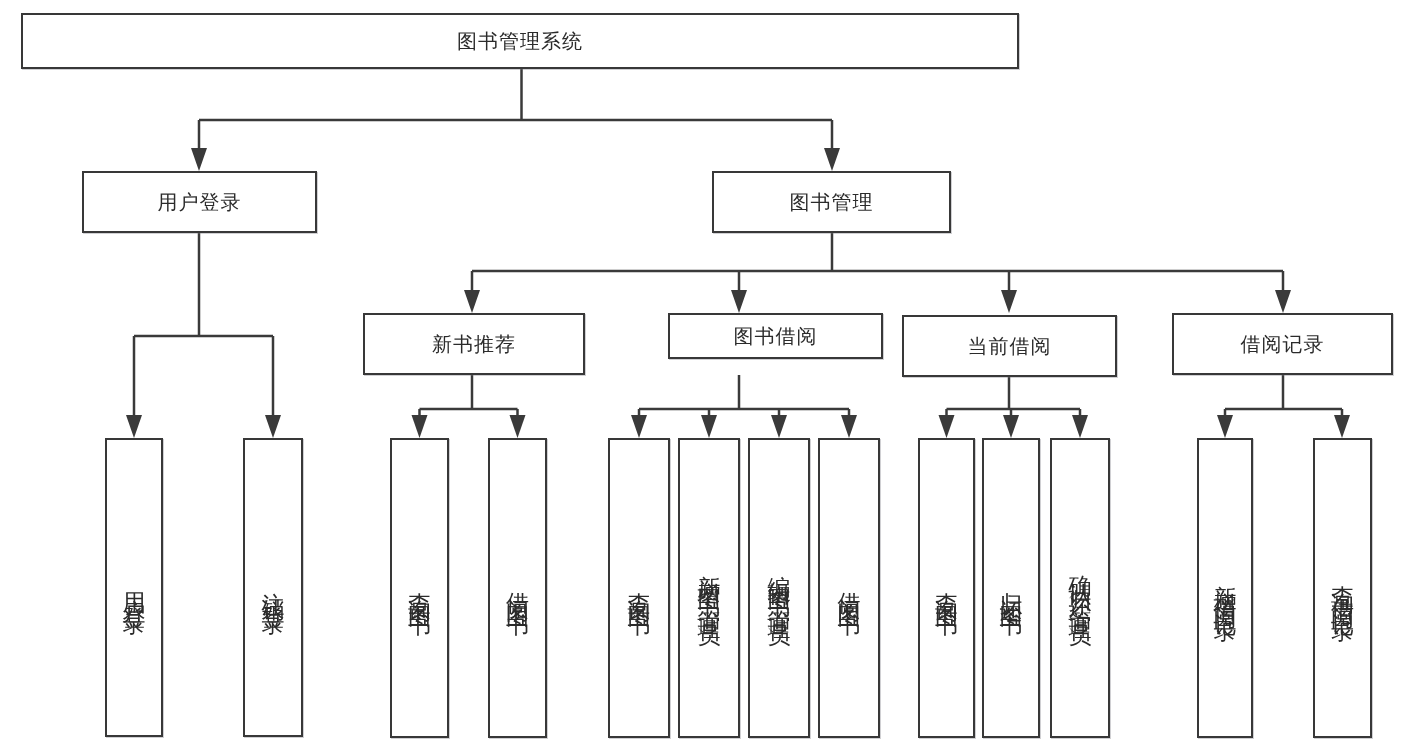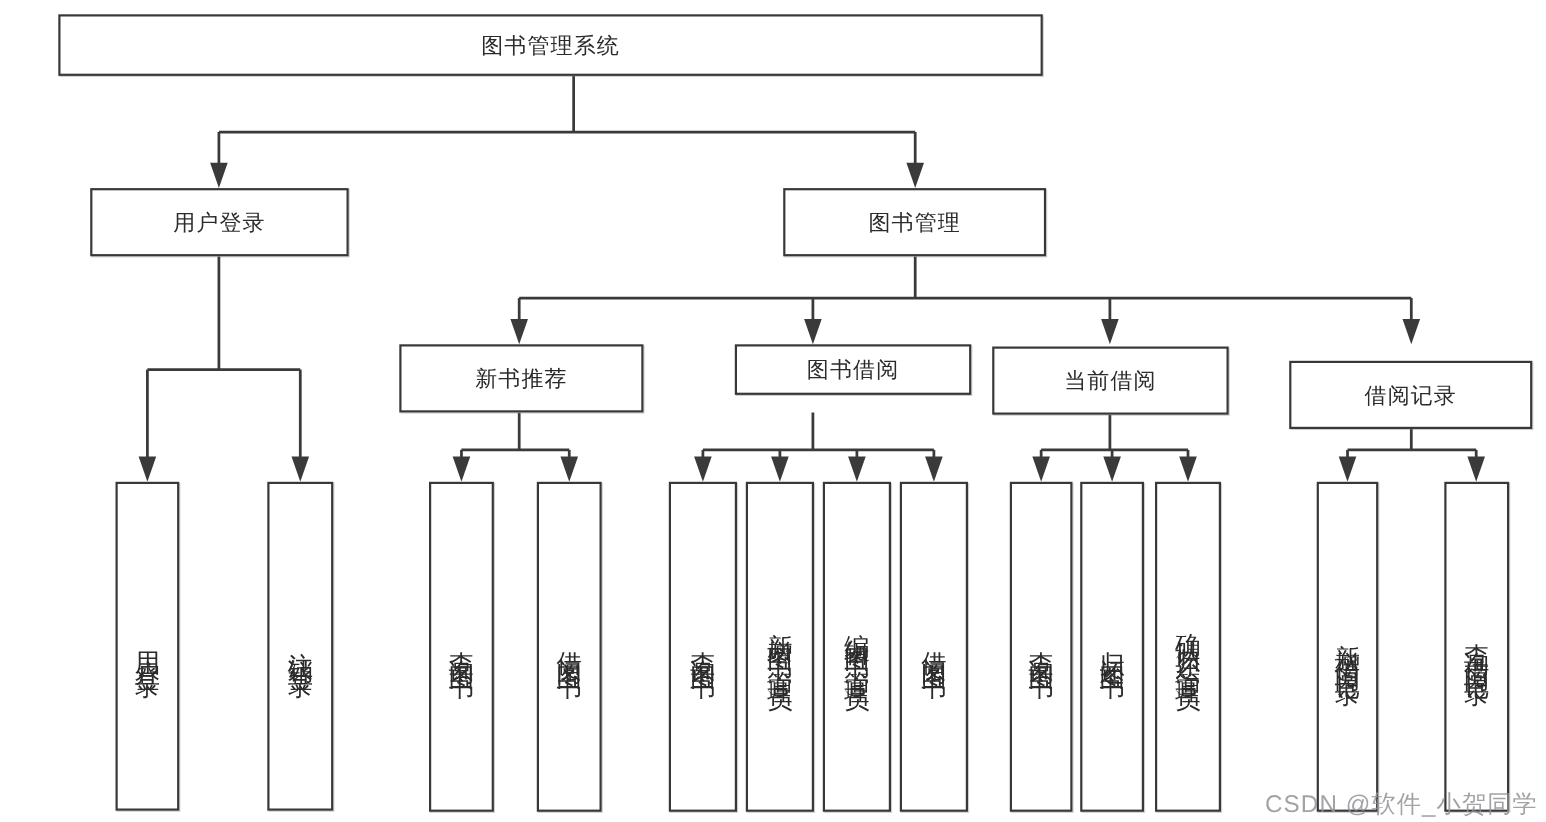--- a/index.html
+++ b/index.html
@@ -104,43 +104,42 @@
       <path d="M771 415 L787 415 L779 438 Z"></path>
       <path d="M841 415 L857 415 L849 438 Z"></path>
       <path d="M938.5 415 L954.5 415 L946.5 438 Z"></path>
       <path d="M1003 415 L1019 415 L1011 438 Z"></path>
       <path d="M1072 415 L1088 415 L1080 438 Z"></path>
       <path d="M1217 415 L1233 415 L1225 438 Z"></path>
       <path d="M1334 415 L1350 415 L1342 438 Z"></path>
     </g>
   </svg>
 
-  <div class="node h-node" style="left:21px; top:13px; width:895px; height:56px;margin-left:32px;">图书管理系统</div>
+  <div class="node h-node" style="left:21px; top:13px; width:998px; height:56px;">图书管理系统</div>
 
   <div class="node h-node" style="left:82px; top:171px; width:235px; height:62px;">用户登录</div>
   <div class="node h-node" style="left:712px; top:171px; width:239px; height:62px;font-family:Liberation Mono, monospace;">图书管理</div>
 
   <div class="node h-node" style="left:363px; top:313px; width:222px; height:62px;">新书推荐</div>
   <div class="node h-node" style="left:632px; top:313px; width:215px; height:46px;margin-left:36px;">图书借阅</div>
   <div class="node h-node" style="left:902px; top:315px; width:215px; height:62px;">当前借阅</div>
-  <div class="node h-node" style="left:1172px; top:328px; width:221px; height:62px;">借阅记录</div>
+  <div class="node h-node" style="left:1172px; top:313px; width:221px; height:62px;">借阅记录</div>
 
   <div class="node v-node" style="left:105px; top:438px; width:58px; height:299px;">用户登录</div>
   <div class="node v-node" style="left:243px; top:438px; width:60px; height:299px;">注销登录</div>
 
   <div class="node v-node" style="left:390px; top:438px; width:59px; height:300px;">查询图书</div>
   <div class="node v-node" style="left:488px; top:438px; width:59px; height:300px;">借阅图书</div>
 
   <div class="node v-node" style="left:608px; top:438px; width:62px; height:300px;">查询图书</div>
   <div class="node v-node" style="left:678px; top:438px; width:62px; height:300px;">新增图书（管理员）</div>
   <div class="node v-node" style="left:748px; top:438px; width:62px; height:300px;">编辑图书（管理员）</div>
   <div class="node v-node" style="left:818px; top:438px; width:62px; height:300px;">借阅图书</div>
 
   <div class="node v-node" style="left:918px; top:438px; width:57px; height:300px;">查询图书</div>
   <div class="node v-node" style="left:982px; top:438px; width:58px; height:300px;">归还图书</div>
   <div class="node v-node" style="left:1050px; top:438px; width:60px; height:300px;">确认归还（管理员）</div>
 
   <div class="node v-node" style="left:1197px; top:438px; width:56px; height:300px;">新增借阅记录</div>
   <div class="node v-node" style="left:1313px; top:438px; width:59px; height:300px;">查询借阅记录</div>
 
-  <div class="watermark">CSDN @软件_小贺同学</div>
 
 </div>
 
 </body></html>

